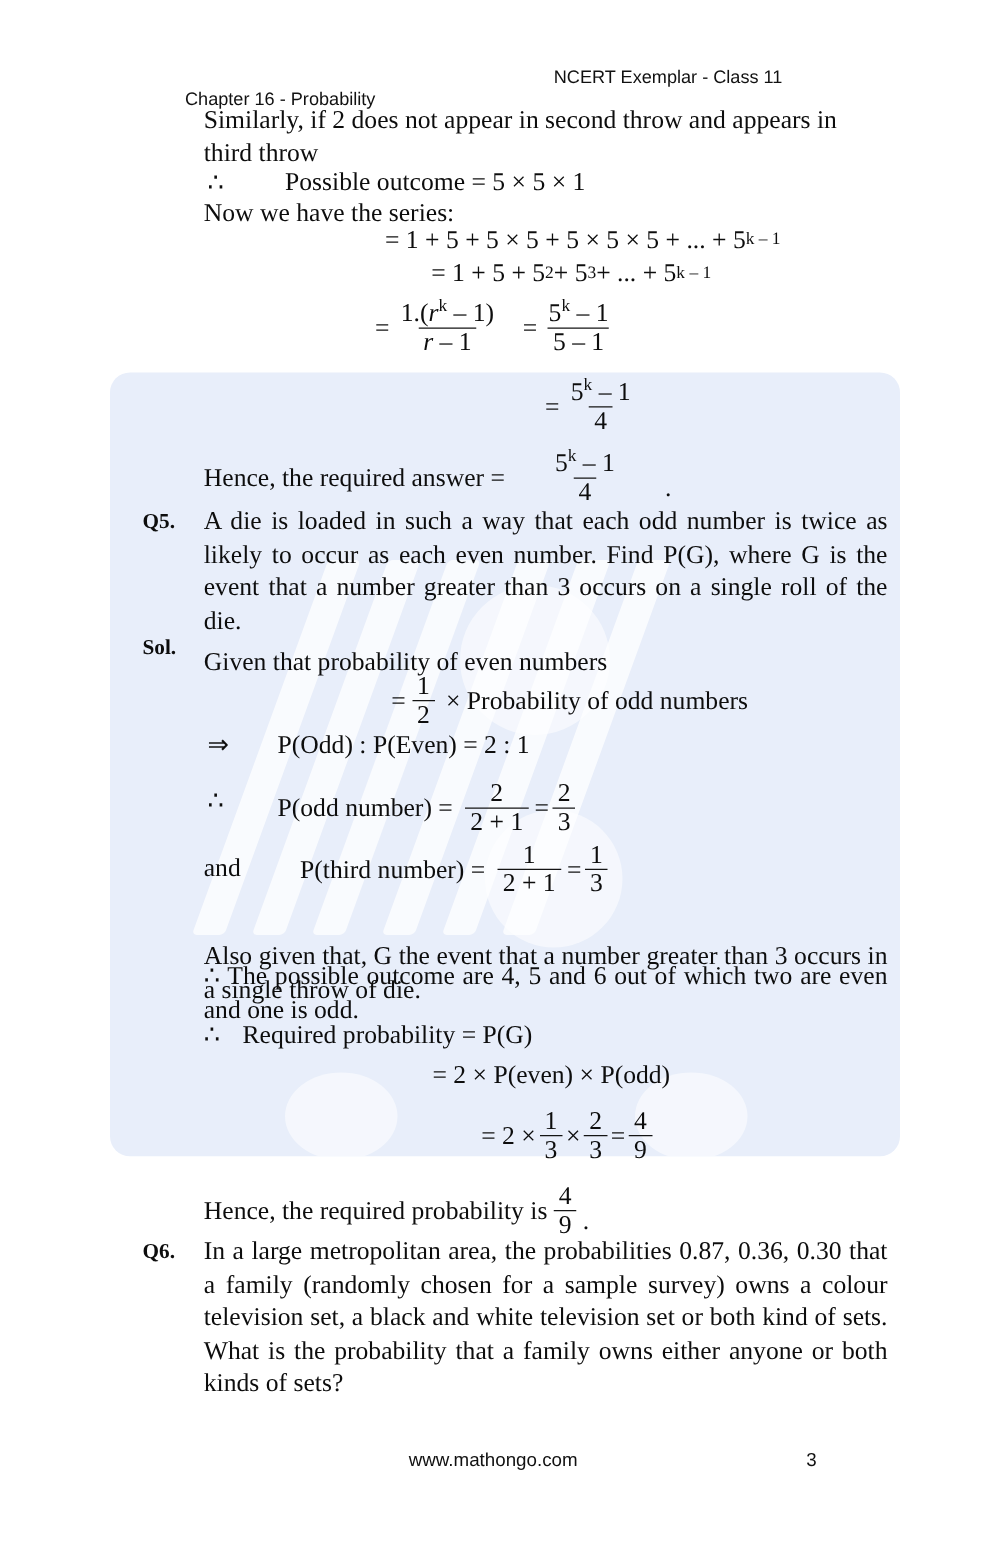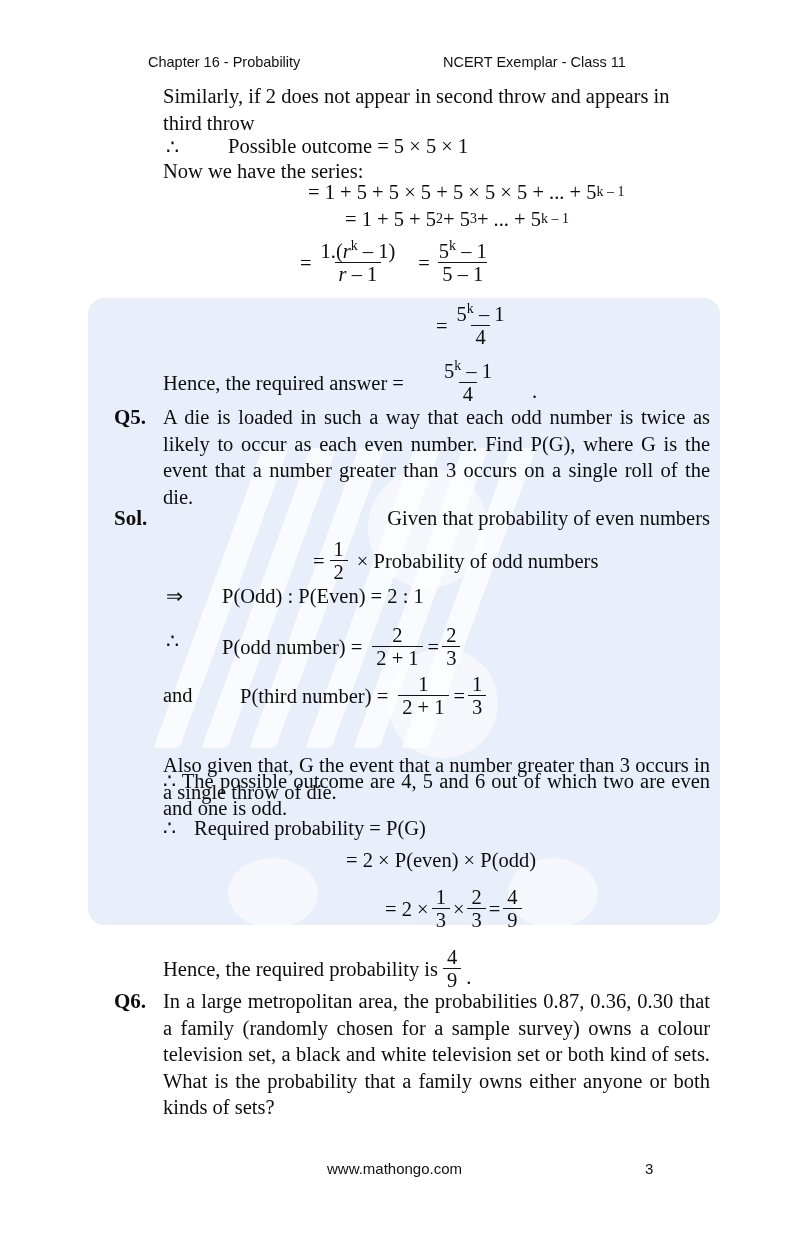--- a/index.html
+++ b/index.html
@@ -39,21 +39,21 @@
   
   .hdr {
     position: absolute;
     top: 54px;
     left: 0;
     width: 800px;
     font-family: "Liberation Sans", sans-serif;
     font-size: 14.5px;
     color: #111;
   }
-  .hdr-left { position: absolute; left: 148px; top: 0; }
+  .hdr-left { position: absolute; left: 148px; top: 18px; }
   .hdr-right { position: absolute; left: 443px; top: 0; }
 
   
   .content {
     position: absolute;
     left: 0;
     top: 0;
     width: 800px;
   }
   .ln {
@@ -61,26 +61,26 @@
     font-size: 20.5px;
     line-height: 26px;
     white-space: nowrap;
   }
   .para {
     position: absolute;
     font-size: 20.5px;
     line-height: 26.5px;
     text-align: justify;
   }
-  .para.nojust { text-align: right; }
+  .para.nojust { text-align: left; margin-top: 12px; }
 
   .qlabel {
     position: absolute;
     font-weight: bold;
-    font-size: 21px;
+    font-size: 17px;
     line-height: 26.5px;
   }
 
   .eq {
     position: absolute;
     font-size: 20.5px;
     line-height: 24px;
     white-space: nowrap;
     display: flex;
     align-items: center;

